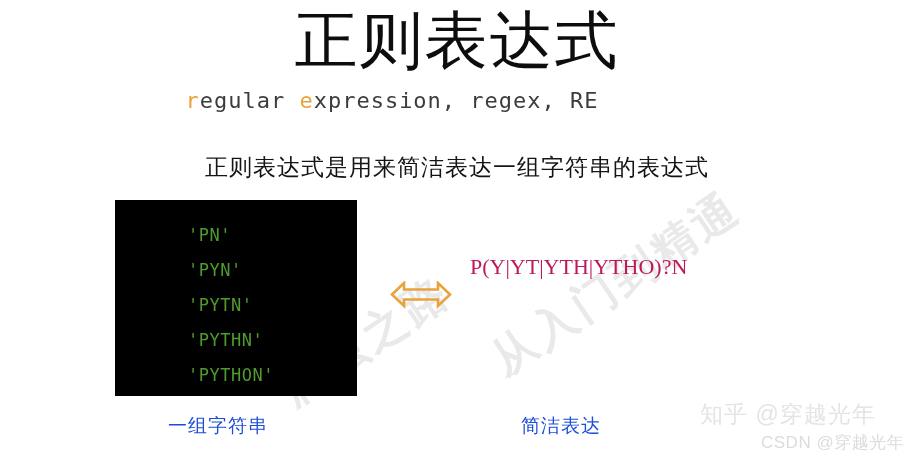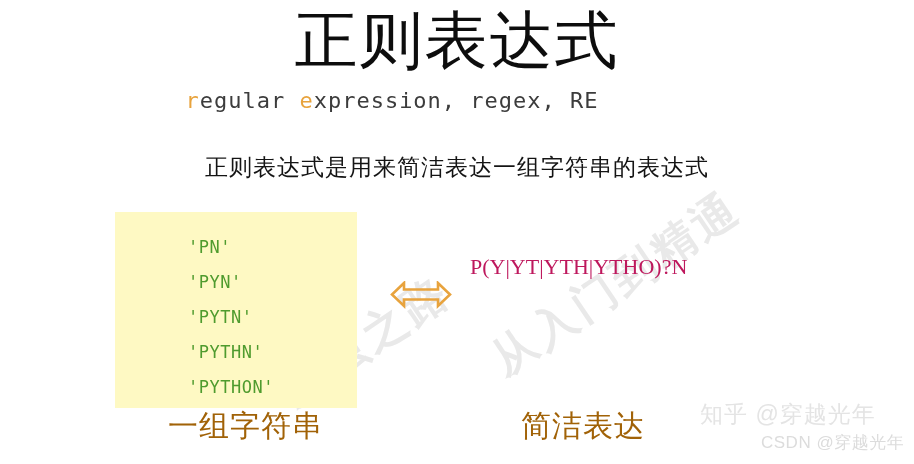--- a/index.html
+++ b/index.html
@@ -90,24 +90,24 @@
     color: #141414;
     letter-spacing: 1px;
     z-index: 3;
     font-family: "Liberation Sans", "DejaVu Sans", sans-serif;
   }
 
   
   #string-box {
     position: absolute;
     left: 115px;
-    top: 212px;
+    top: 200px;
     width: 242px;
     height: 196px;
-    background: #fef9c3;
+    background: #000000;
     z-index: 2;
     box-sizing: border-box;
     padding: 18px 0 0 73px;
   }
   #string-box .str {
     font-family: "DejaVu Sans Mono", "Liberation Mono", monospace;
     font-size: 17px;
     line-height: 35px;
     color: #4f9b2e;
     letter-spacing: 0.5px;
@@ -145,23 +145,23 @@
     line-height: 30px;
     color: #be185d;
     letter-spacing: 0px;
     font-family: Liberation Serif, serif;
     white-space: nowrap;
   }
 
   
   .caption {
     position: absolute;
-    font-size: 30px;
+    font-size: 19px;
     line-height: 32px;
-    color: #a16207;
+    color: #1d4ed8;
     letter-spacing: 1px;
     z-index: 3;
     white-space: nowrap;
     font-family: "Liberation Sans", "DejaVu Sans", sans-serif;
   }
   #caption-left  { left: 168px; top: 410px; }
   #caption-right { left: 521px; top: 410px; }
 
   
   #zhihu-watermark {

